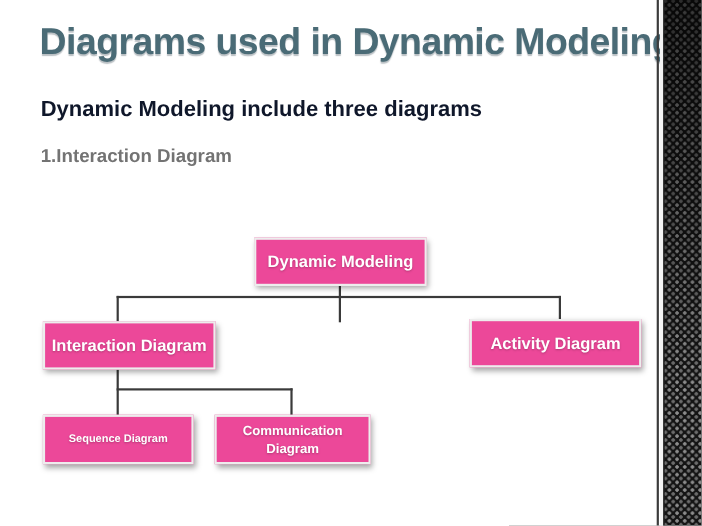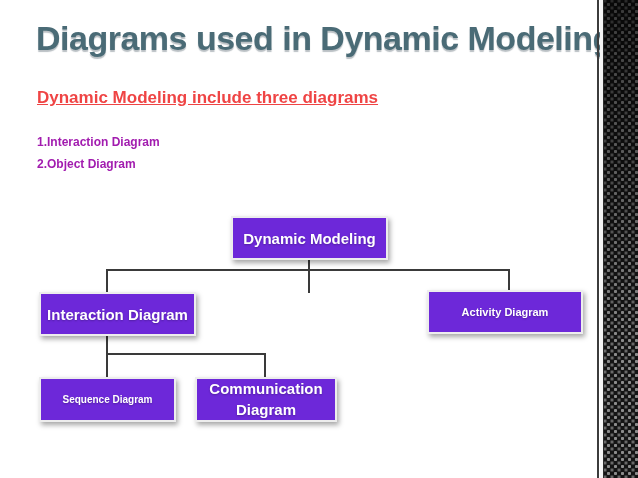--- a/index.html
+++ b/index.html
@@ -22,56 +22,55 @@
     font-weight: bold;
     letter-spacing: -0.5px;
     color: #4a6b76;
     text-shadow: 0 2px 1px rgba(26, 48, 58, 0.30), 0 -1px 0 rgba(255,255,255,0.45);
     white-space: nowrap;
   }
   .intro-text {
     position: absolute;
     left: 37px;
     top: 88px;
-    font-size: 17px;
+    font-size: 20px;
     font-weight: bold;
-    color: #ef4444;
+    color: #0f172a;
     white-space: nowrap;
-    text-decoration: underline;
   }
   .diagram-list {
     position: absolute;
     left: 37px;
     top: 131px;
-    font-size: 12px;
+    font-size: 17px;
     font-weight: bold;
-    color: #a21caf;
+    color: #737373;
     line-height: 22px;
   }
 
   
   .node {
     position: absolute;
-    background: #6d28d9;
+    background: #ec4899;
     border: 2px solid #ededed;
     box-shadow: 2px 3px 5px rgba(0,0,0,0.35);
     color: #ffffff;
     font-weight: bold;
     display: flex;
     align-items: center;
     justify-content: center;
     text-align: center;
     text-shadow: 0 1px 2px rgba(0,0,0,0.25);
   }
   .node-root          { left: 231px; top: 216px; width: 157px; height: 44px; font-size: 15px; }
   .node-interaction   { left: 39px;  top: 292px; width: 157px; height: 44px; font-size: 15px; }
   .node-object        { left: 231px; top: 292px; width: 157px; height: 44px; font-size: 15px; }
-  .node-activity      { left: 427px; top: 290px; width: 156px; height: 44px; font-size: 11px; }
+  .node-activity      { left: 427px; top: 290px; width: 156px; height: 44px; font-size: 15px; }
   .node-sequence      { left: 39px;  top: 377px; width: 137px; height: 45px; font-size: 10px; line-height: 1.35; padding: 2px 10px; }
-  .node-communication { left: 195px; top: 377px; width: 142px; height: 45px; font-size: 15px; line-height: 1.35; padding: 2px 6px; }
+  .node-communication { left: 195px; top: 377px; width: 142px; height: 45px; font-size: 12px; line-height: 1.35; padding: 2px 6px; }
 
   
   .edge { position: absolute; background: #3a3a3a; }
   .edge-v-root     { left: 308px; top: 258px; width: 2px;  height: 13px; }
   .edge-h-main     { left: 106px; top: 269px; width: 404px; height: 2px; }
   .edge-v-left     { left: 106px; top: 269px; width: 2px;  height: 24px; }
   .edge-v-center   { left: 308px; top: 269px; width: 2px;  height: 24px; }
   .edge-v-right    { left: 508px; top: 269px; width: 2px;  height: 22px; }
   .edge-v-int-down { left: 106px; top: 336px; width: 2px;  height: 42px; }
   .edge-h-sub      { left: 106px; top: 353px; width: 160px; height: 2px; }
@@ -103,21 +102,20 @@
 </style>
 </head>
 <body>
 
 <div id="slide">
 
   <h1 class="slide-title">Diagrams used in Dynamic Modeling</h1>
   <div class="intro-text">Dynamic Modeling include three diagrams</div>
   <div class="diagram-list">
     <div>1.Interaction Diagram</div>
-    <div>2.Object Diagram</div>
   </div>
 
   <div class="edge edge-v-root"></div>
   <div class="edge edge-h-main"></div>
   <div class="edge edge-v-left"></div>
   <div class="edge edge-v-center"></div>
   <div class="edge edge-v-right"></div>
   <div class="edge edge-v-int-down"></div>
   <div class="edge edge-h-sub"></div>
   <div class="edge edge-v-comm"></div>

